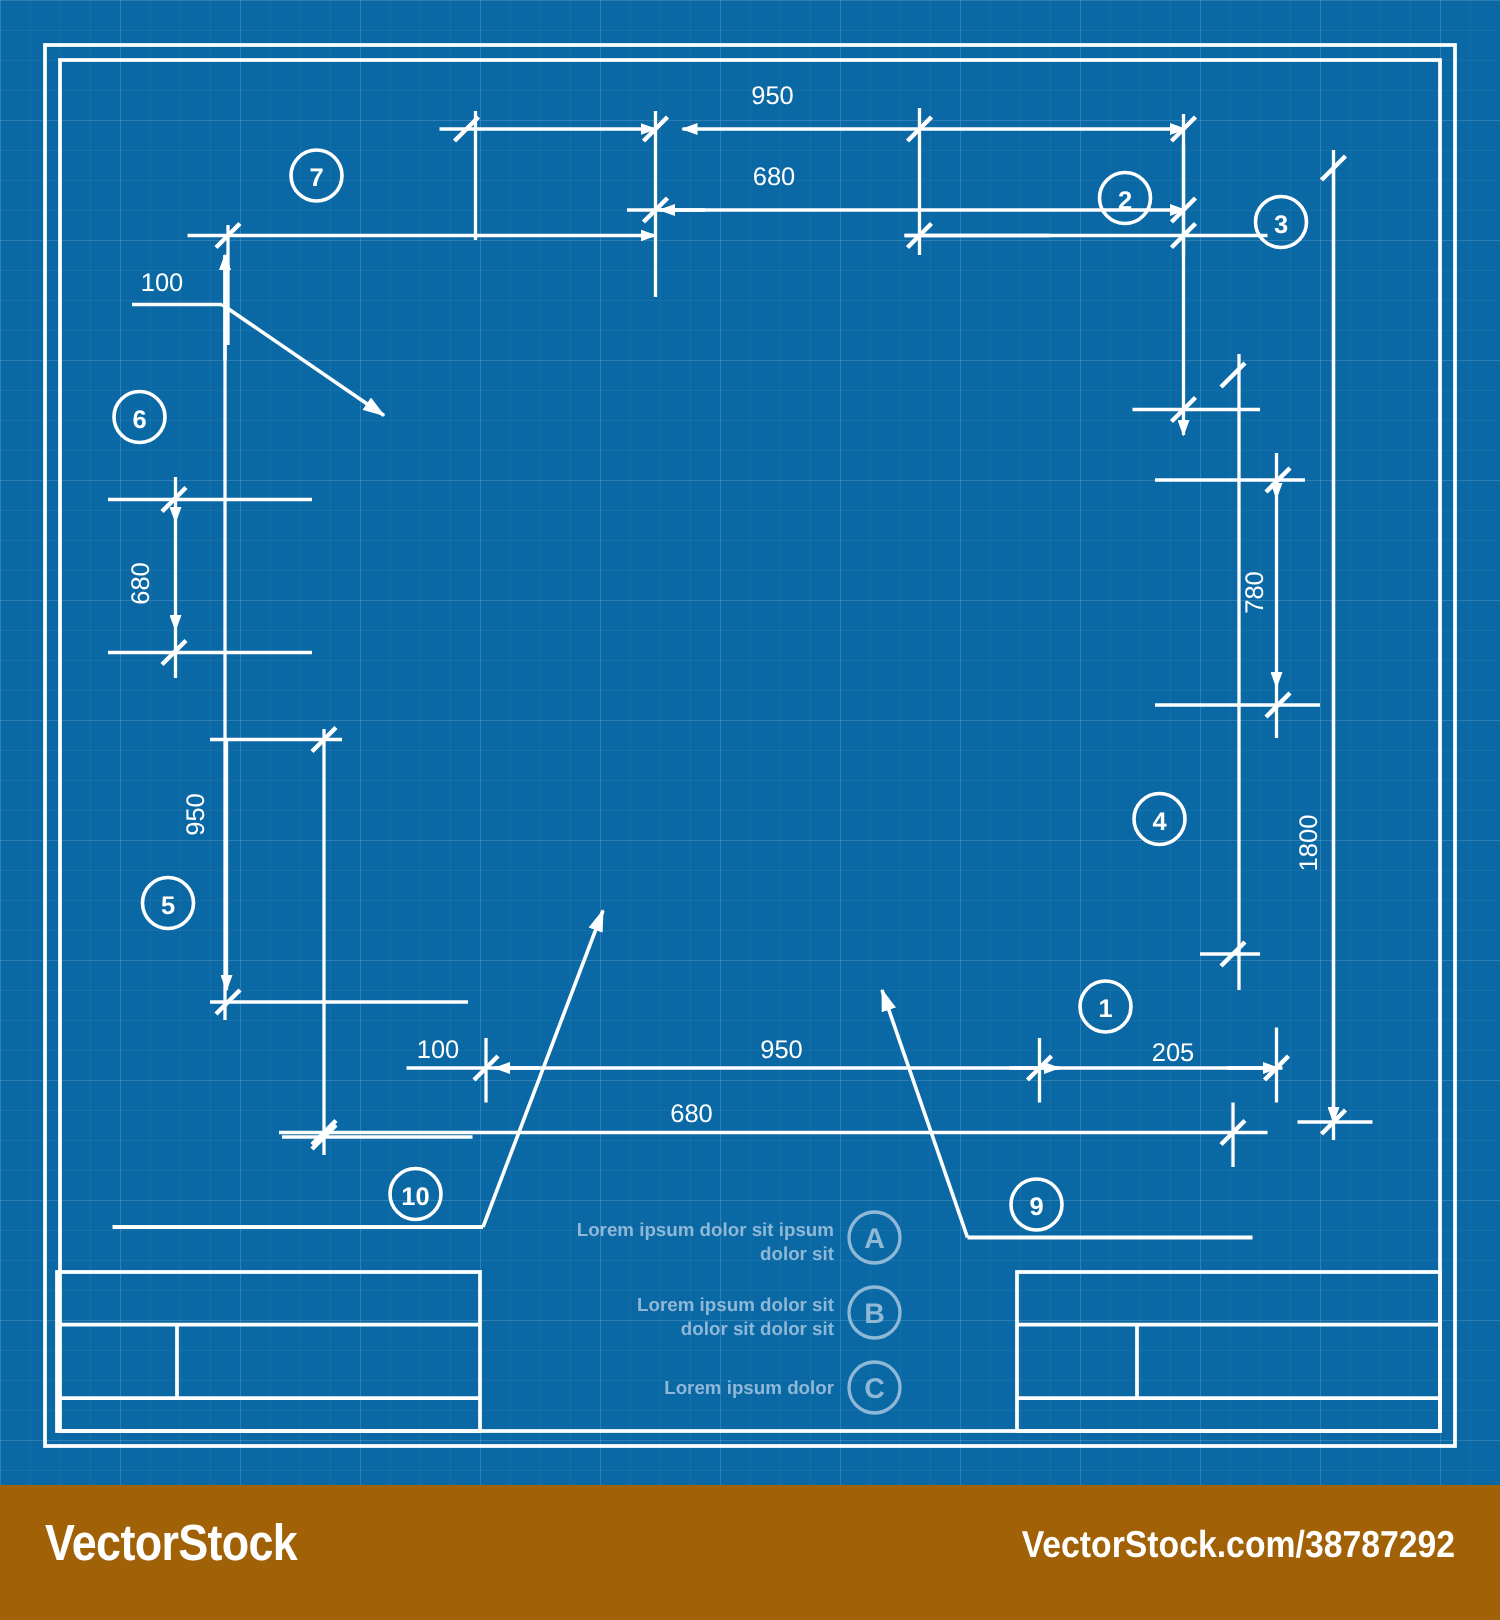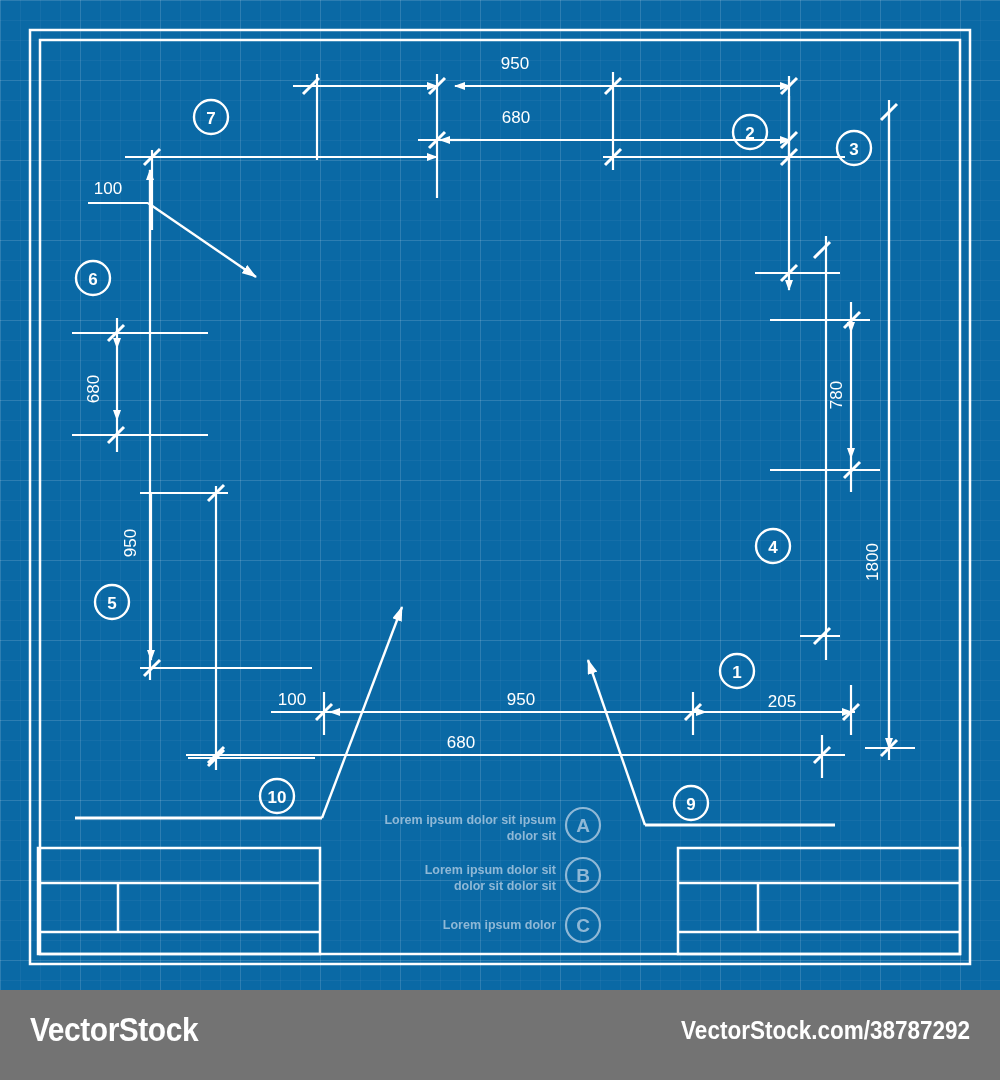--- a/index.html
+++ b/index.html
@@ -20,21 +20,21 @@
       linear-gradient(to bottom, rgba(255,255,255,0.045) 1px, transparent 1px);
     background-size:80px 80px, 80px 80px, 20px 20px, 20px 20px;
     background-position:0 0, 0 0, 0 0, 0 0;
     overflow:hidden;
   }
   #drawing{position:absolute;left:0;top:0;width:1000px;height:990px;}
 
   
   #footer{
     position:absolute;left:0;top:990px;width:1000px;height:90px;
-    background:#737373;
+    background:#a16207;
   }
   #brand{
     position:absolute;left:30px;top:20px;
     color:#fff;font-size:34px;font-weight:bold;letter-spacing:-0.5px;
     font-family:"Liberation Sans", sans-serif;
     transform:scaleX(0.88);transform-origin:left center;
   }
   #urlcode{
     position:absolute;right:30px;top:26px;
     color:#fff;font-size:25px;font-weight:bold;

